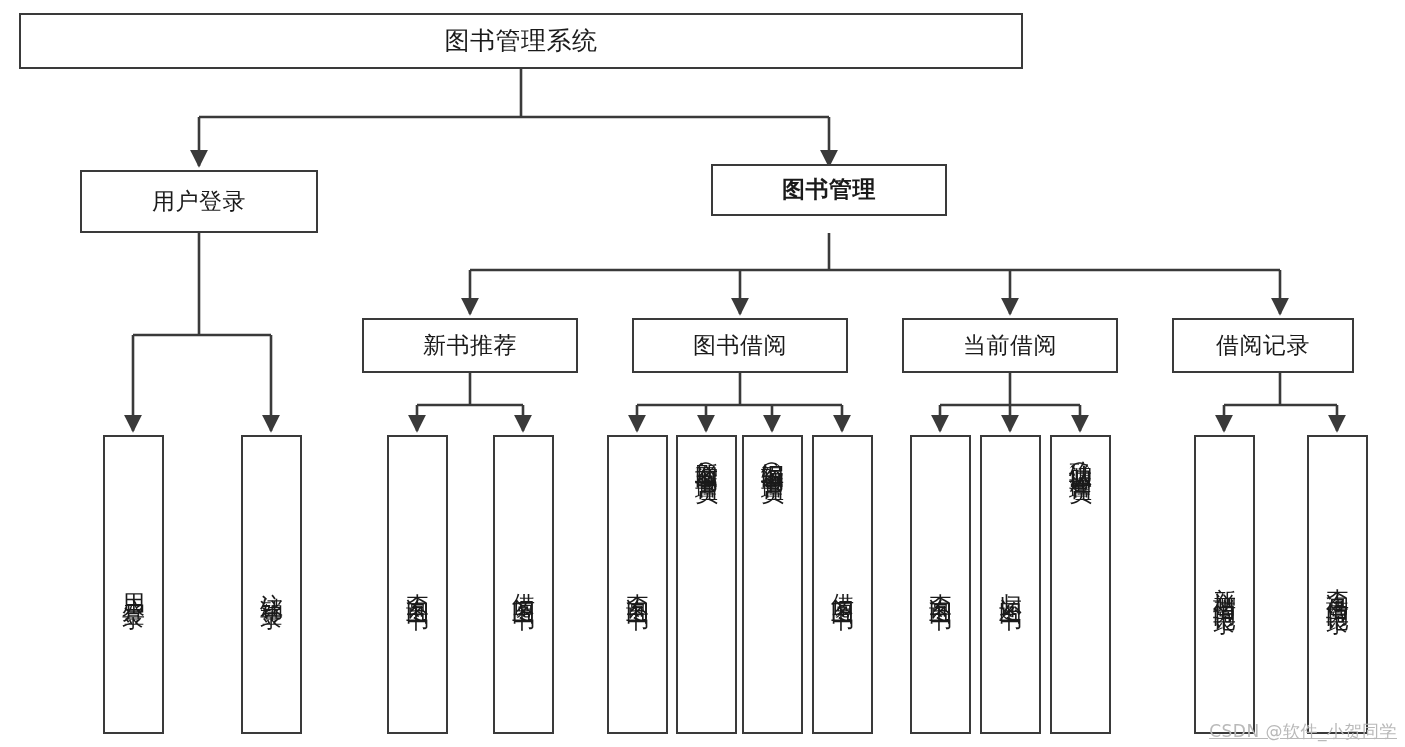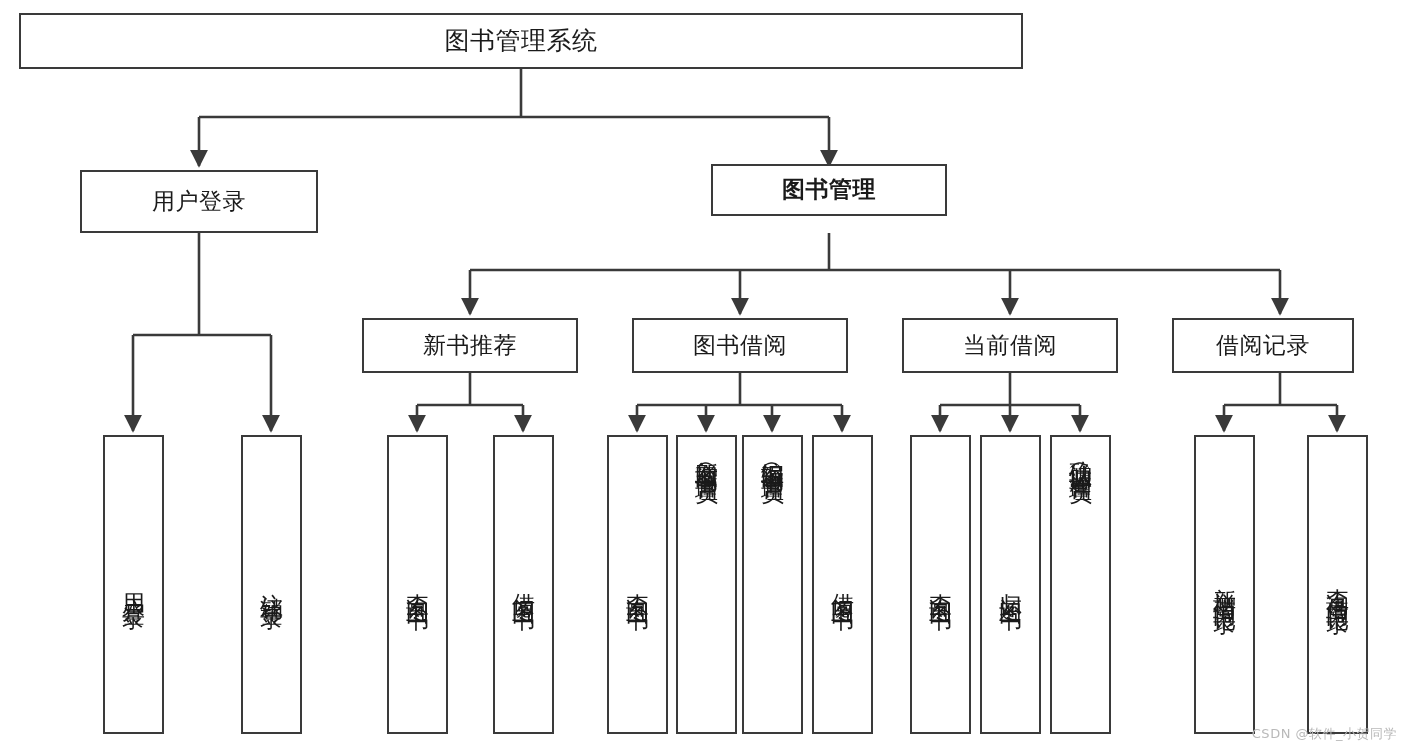--- a/index.html
+++ b/index.html
@@ -68,25 +68,26 @@
   }
   .node.leaf.tall .lbl{
     letter-spacing:3px;
   }
 
   
   #watermark{
     position:absolute;
     right:8px;
     bottom:4px;
-    font-size:13px;
+    font-size:17px;
     color:#b9b9b9;
     letter-spacing:0.5px;
     white-space:nowrap;
     user-select:none;
+    text-decoration:underline;
   }
 </style>
 </head>
 <body>
 
 <div id="canvas">
 
   <svg id="wires" viewBox="0 0 1405 747" width="1405" height="747" xmlns="http://www.w3.org/2000/svg">
     <defs>
       <marker id="ah" viewBox="0 0 10 10" refX="9" refY="5" markerWidth="7" markerHeight="7" orient="auto-start-reverse">

